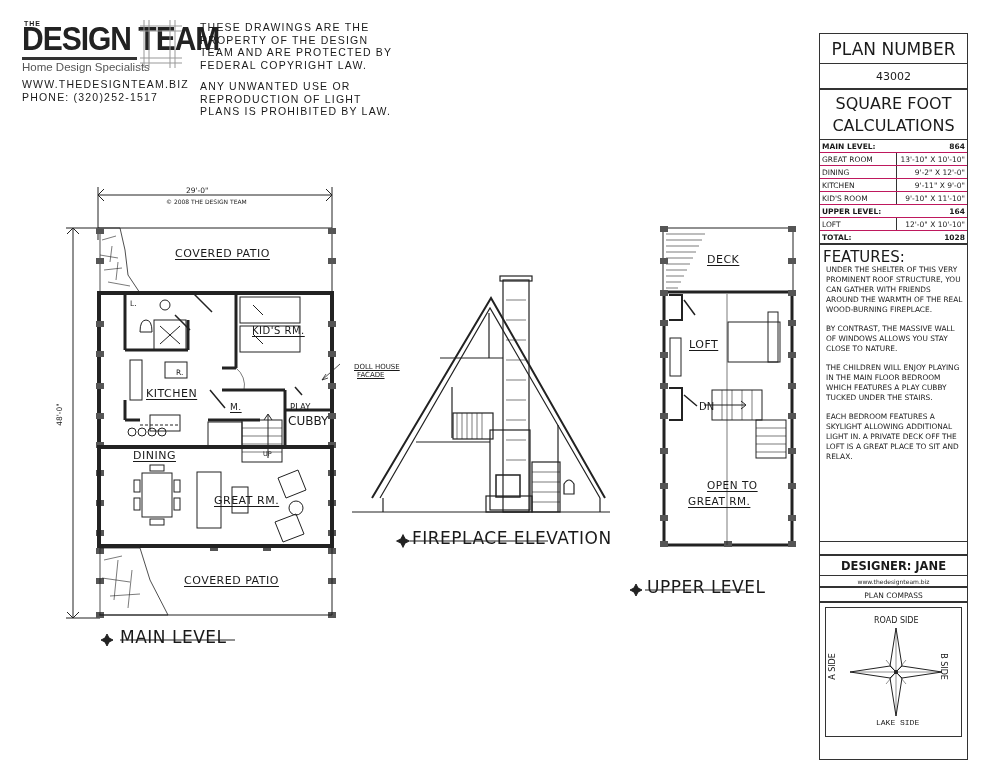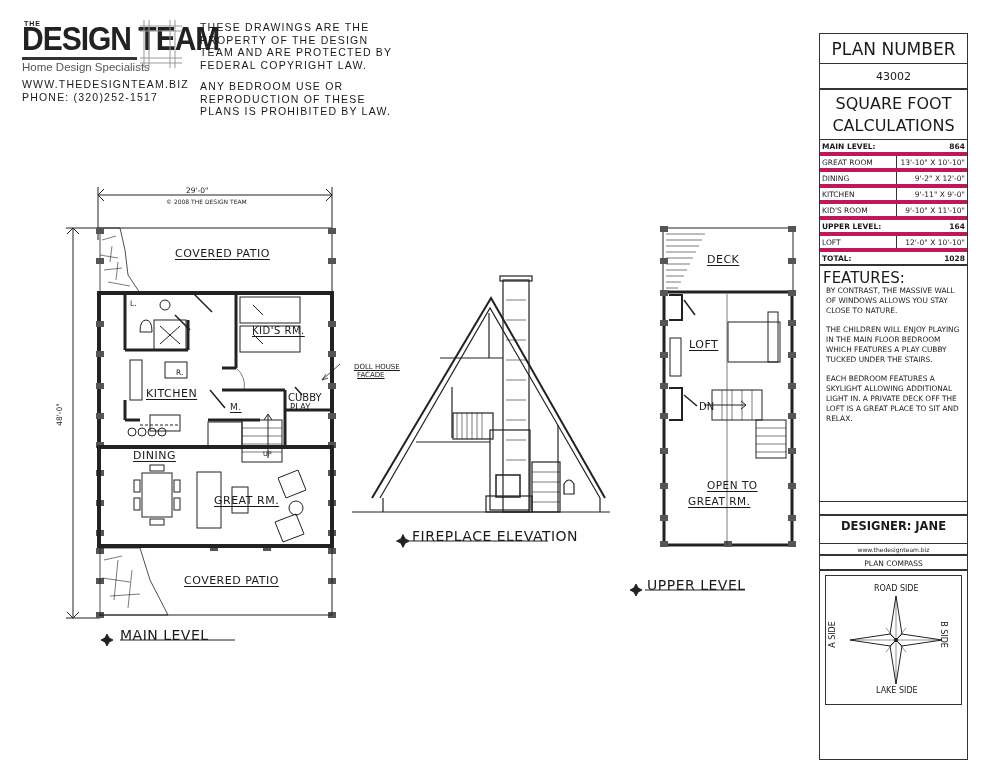--- a/index.html
+++ b/index.html
@@ -8,26 +8,26 @@
   .logo-the{left:24px;top:20px;font-size:7px;font-weight:bold;letter-spacing:1px;}
   .logo-name{left:22px;top:22px;font-size:30px;font-weight:bold;letter-spacing:-1px;line-height:34px;color:#222;transform:scaleY(1.1);}
   .logo-bar{left:22px;top:57px;width:115px;height:3px;background:#333;}
   .logo-sub{left:22px;top:61px;font-size:11.5px;color:#555;}
   .logo-grid{left:140px;top:20px;width:42px;height:48px;}
   .contact{left:22px;top:78px;font-size:10.5px;letter-spacing:1.2px;line-height:13px;}
   .legal{left:200px;top:21px;font-size:10.5px;letter-spacing:1.2px;line-height:12.5px;width:200px;}
   .legal p{margin:0 0 9px 0;}
   .lbl{font-family:"DejaVu Sans",sans-serif;font-size:11px;letter-spacing:0.5px;text-decoration:underline;text-underline-offset:2px;white-space:nowrap;}
   .small{font-family:"DejaVu Sans",sans-serif;font-size:7.5px;white-space:nowrap;}
-  .title-lbl{font-family:"DejaVu Sans",sans-serif;font-size:14px;letter-spacing:0.5px;white-space:nowrap;text-align:right;}
+  .title-lbl{font-family:"DejaVu Sans",sans-serif;font-size:17px;letter-spacing:0.5px;white-space:nowrap;text-align:right;}
   
   .tb{left:819px;top:33px;width:149px;height:727px;border:1.5px solid #333;box-sizing:border-box;}
   .tb-row{border-bottom:1.5px solid #333;box-sizing:border-box;text-align:center;font-family:"DejaVu Sans",sans-serif;}
   .sq-table{width:100%;border-collapse:collapse;font-family:"DejaVu Sans",sans-serif;font-size:7.5px;}
-  .sq-table td{border-bottom:4px solid #be185d;padding:0 2px;height:12px;}
+  .sq-table td{border-bottom:1px solid #be185d;padding:0 2px;height:12px;}
   .sq-table td.name{border-right:1px solid #333;width:72px;}
   .sq-table td.val{text-align:right;}
   .sq-table tr.head td{font-weight:bold;}
   .features-txt{font-family:"DejaVu Sans",sans-serif;font-size:7.4px;line-height:10px;text-transform:uppercase;padding:0 4px 0 6px;text-align:left;}
   .features-txt p{margin:0 0 9px 0;}
 </style>
 </head>
 <body>
 
 <div class="abs logo-the">THE</div>
@@ -45,21 +45,21 @@
     <line x1="0" y1="38" x2="42" y2="38"></line>
       <line x1="0" y1="43" x2="42" y2="43"></line>
   </g>
 </svg>
 <div class="abs contact">
   <div>WWW.THEDESIGNTEAM.BIZ</div>
   <div>PHONE: (320)252-1517</div>
 </div>
 <div class="abs legal">
   <p>THESE DRAWINGS ARE THE PROPERTY OF THE DESIGN TEAM AND ARE PROTECTED BY FEDERAL COPYRIGHT LAW.</p>
-  <p>ANY BEDROOM USE OR REPRODUCTION OF THESE PLANS IS PROHIBITED BY LAW.</p>
+  <p>ANY UNWANTED USE OR REPRODUCTION OF LIGHT PLANS IS PROHIBITED BY LAW.</p>
 </div>
 
 <svg class="abs" style="left:0;top:0;" width="815" height="773">
   <g stroke="#222" fill="none" stroke-width="1">
 
     <line x1="98" y1="195" x2="332" y2="195"></line>
     <line x1="98" y1="187" x2="98" y2="240"></line>
       <line x1="332" y1="187" x2="332" y2="295"></line>
     <path d="M104 189 L98 195 L104 201 M326 189 L332 195 L326 201"></path>
 
@@ -302,21 +302,21 @@
 <div class="abs small" style="left:186px;top:186px;">29'-0"</div>
 <div class="abs small" style="left:166px;top:198px;font-size:6px;">© 2008 THE DESIGN TEAM</div>
 <div class="abs small" style="left:48px;top:410px;transform:rotate(-90deg);">48'-0"</div>
 <div class="abs lbl" style="left:175px;top:247px;">COVERED PATIO</div>
 <div class="abs small" style="left:130px;top:299px;">L.</div>
 <div class="abs lbl" style="left:252px;top:325px;font-size:10px;">KID'S RM.</div>
 <div class="abs small" style="left:176px;top:368px;">R.</div>
 <div class="abs lbl" style="left:146px;top:387px;">KITCHEN</div>
 <div class="abs lbl" style="left:230px;top:402px;font-size:9px;">M.</div>
 <div class="abs small" style="left:290px;top:402px;font-size:8.5px;">PLAY</div>
-<div class="abs small" style="left:288px;top:392px;font-size:10px;">CUBBY</div>
+<div class="abs small" style="left:288px;top:414px;font-size:12px;">CUBBY</div>
 <div class="abs small" style="left:263px;top:450px;font-size:6.5px;">UP</div>
 <div class="abs lbl" style="left:133px;top:449px;">DINING</div>
 <div class="abs lbl" style="left:214px;top:494px;">GREAT RM.</div>
 <div class="abs lbl" style="left:184px;top:574px;">COVERED PATIO</div>
 <div class="abs small" style="left:354px;top:363px;font-size:7px;line-height:8px;text-decoration:underline;">
   <div>DOLL HOUSE</div>
   <div style="padding-left:3px;">FACADE</div>
 </div>
 <div class="abs title-lbl" style="left:120px;top:627px;">MAIN LEVEL</div>
 
@@ -365,35 +365,36 @@
     <tr>
           <td class="name">LOFT</td>
           <td class="val">12'-0" X 10'-10"</td>
         </tr>
     <tr class="head">
       <td style="border-bottom:2.5px double #333;">TOTAL:</td>
       <td class="val" style="border-bottom:2.5px double #333;">1028</td>
     </tr>
   </tbody>
     </table>
-  <div style="height:236px;border-bottom:1.5px solid #333;box-sizing:border-box;">
+  <div style="height:297px;border-bottom:1.5px solid #333;box-sizing:border-box;">
     <div style="font-family:'DejaVu Sans',sans-serif;font-size:15px;padding:4px 0 0 3px;line-height:16px;">FEATURES:</div>
     <div class="features-txt">
+      <p>UNDER THE SHELTER OF THIS VERY PROMINENT ROOF STRUCTURE, YOU CAN GATHER WITH FRIENDS AROUND THE WARMTH OF THE REAL WOOD-BURNING FIREPLACE.</p>
       <p>BY CONTRAST, THE MASSIVE WALL OF WINDOWS ALLOWS YOU STAY CLOSE TO NATURE.</p>
       <p>THE CHILDREN WILL ENJOY PLAYING IN THE MAIN FLOOR BEDROOM WHICH FEATURES A PLAY CUBBY TUCKED UNDER THE STAIRS.</p>
       <p>EACH BEDROOM FEATURES A SKYLIGHT ALLOWING ADDITIONAL LIGHT IN.  A PRIVATE DECK OFF THE LOFT IS A GREAT PLACE TO SIT AND RELAX.</p>
     </div>
   </div>
   <div class="tb-row" style="height:14px;border-bottom:2.5px double #333;"></div>
-  <div class="tb-row" style="height:28px;font-size:11.5px;line-height:20px;font-weight:bold;border-bottom:1px solid #333;">DESIGNER: JANE</div>
+  <div class="tb-row" style="height:20px;font-size:11.5px;line-height:20px;font-weight:bold;border-bottom:1px solid #333;">DESIGNER: JANE</div>
   <div class="tb-row" style="height:12px;font-size:6px;line-height:11px;border-bottom:2.5px double #333;">www.thedesignteam.biz</div>
   <div class="tb-row" style="height:15px;font-size:7.5px;line-height:15px;border-bottom:2.5px double #333;">PLAN COMPASS</div>
   <div style="position:relative;height:128px;margin:4px 5px;border:1.5px solid #333;">
     <div class="abs small" style="left:48px;top:8px;font-size:8px;">ROAD SIDE</div>
-    <div class="abs small" style="left:50px;top:110px;font-size:8px;">LAKE SIDE</div>
+    <div class="abs small" style="left:50px;top:110px;font-size:8px;font-family:Liberation Mono, monospace;">LAKE SIDE</div>
     <div class="abs small" style="left:-7px;top:54px;font-size:8px;transform:rotate(-90deg);">A SIDE</div>
     <div class="abs small" style="left:104px;top:54px;font-size:8px;transform:rotate(90deg);">B SIDE</div>
     <svg class="abs" style="left:22px;top:18px;" width="96" height="92" viewBox="0 0 96 92">
       <g stroke="#222" stroke-width="1" fill="none">
         <path d="M48 2 L54 40 L94 46 L54 52 L48 90 L42 52 L2 46 L42 40 Z"></path>
         <path d="M42 40 L48 46 L54 40 M54 52 L48 46 L42 52"></path>
         <line x1="48" y1="2" x2="48" y2="90" stroke-width="0.5"></line>
         <line x1="2" y1="46" x2="94" y2="46" stroke-width="0.5"></line>
         <path d="M38 34 L48 46 L58 34 M38 58 L48 46 L58 58" stroke-width="0.5"></path>
         <circle cx="48" cy="46" r="1.5" fill="#222"></circle>

